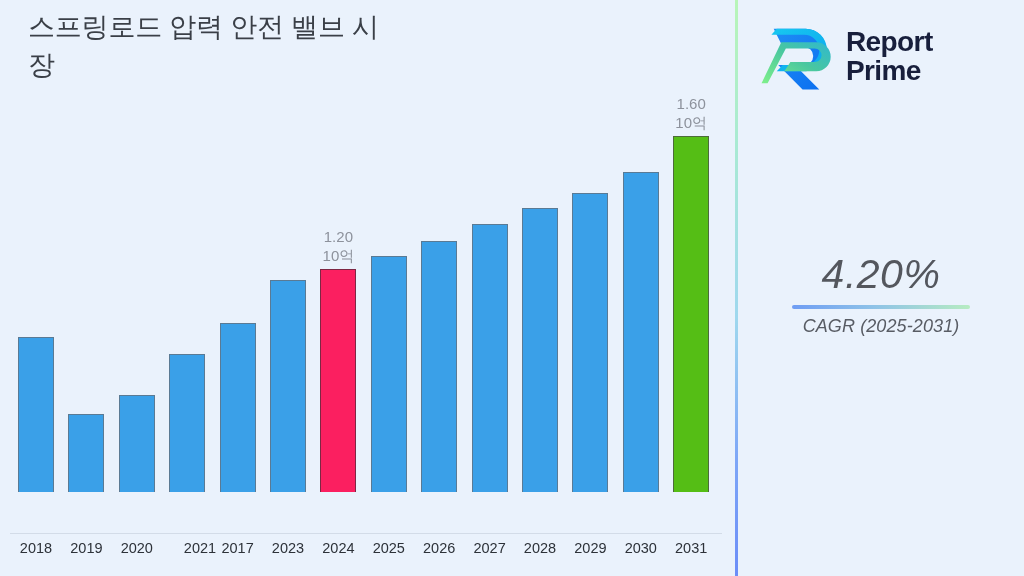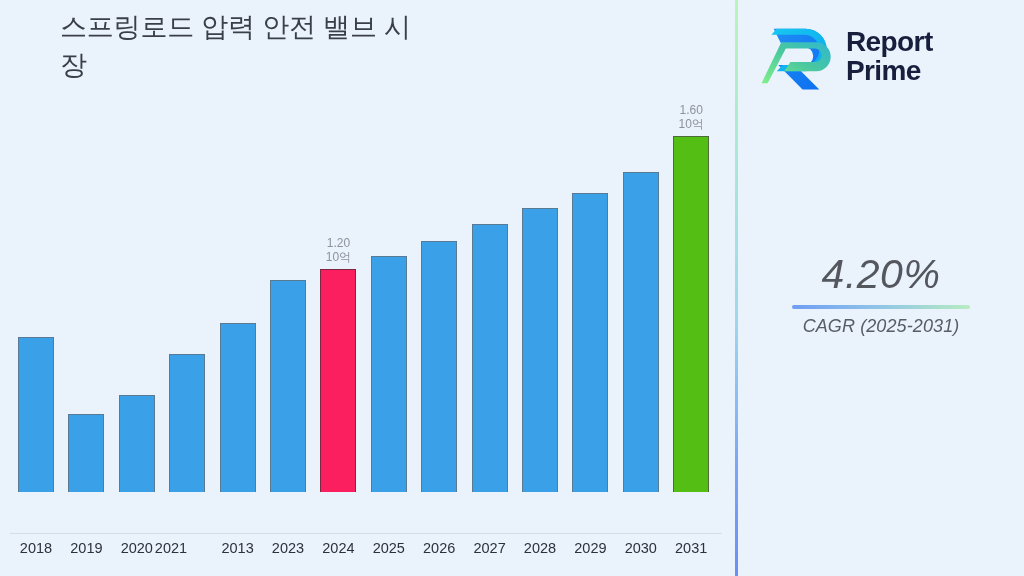--- a/index.html
+++ b/index.html
@@ -25,21 +25,20 @@
   #chart-title {
     position: absolute;
     left: 28px; top: 8px;
     width: 460px;
     font-size: 27px;
     line-height: 1.42;
     color: #3a3f47;
     font-weight: 400;
     letter-spacing: -0.2px;
     white-space: pre-wrap;
-    margin-left: 32px;
   }
 
   #plot-area {
     position: absolute;
     left: 0; top: 0;
     width: 736px; height: 535px;
   }
 
   #axis-baseline {
     position: absolute;
@@ -62,21 +61,21 @@
   .bar.blue  { background: #3aa0e8; border-color: #5a7a94; }
   .bar.pink  { background: #fb1f60; border-color: #7d2744; }
   .bar.green { background: #55be15; border-color: #4d6b3a; }
 
   .bar-value-label {
     position: absolute;
     width: 120px;
     left: 50%;
     margin-left: -60px;
     text-align: center;
-    font-size: 12px;
+    font-size: 15px;
     line-height: 1.22;
     color: #8d929c;
     white-space: pre-line;
   }
 
   .tick-label {
     position: absolute;
     top: 540px;
     width: 80px;
     margin-left: -40px;
@@ -163,25 +162,25 @@
         <div class="bar blue" style="height: 100%;"></div>
       </div>
       <div class="tick-label" style="left: 86.4px;">2019</div>
       <div class="bar-group" style="left: 118.8px; width: 36px; height: 97px;">
         <div class="bar blue" style="height: 100%;"></div>
       </div>
       <div class="tick-label" style="left: 136.8px;">2020</div>
       <div class="bar-group" style="left: 169.2px; width: 36px; height: 138px;">
         <div class="bar blue" style="height: 100%;"></div>
       </div>
-      <div class="tick-label" style="left: 171px;">2021</div>
+      <div class="tick-label" style="left: 200px;">2021</div>
       <div class="bar-group" style="left: 219.6px; width: 36px; height: 169px;">
         <div class="bar blue" style="height: 100%;"></div>
       </div>
-      <div class="tick-label" style="left: 237.6px;">2013</div>
+      <div class="tick-label" style="left: 237.6px;">2017</div>
       <div class="bar-group" style="left: 270px; width: 36px; height: 212px;">
         <div class="bar blue" style="height: 100%;"></div>
       </div>
       <div class="tick-label" style="left: 288px;">2023</div>
       <div class="bar-group" style="left: 320.4px; width: 36px; height: 223px;">
         <div class="bar pink" style="height: 100%;"></div>
         <div class="bar-value-label" style="bottom: 227px;">1.20
 10억</div>
       </div>
       <div class="tick-label" style="left: 338.4px;">2024</div>

